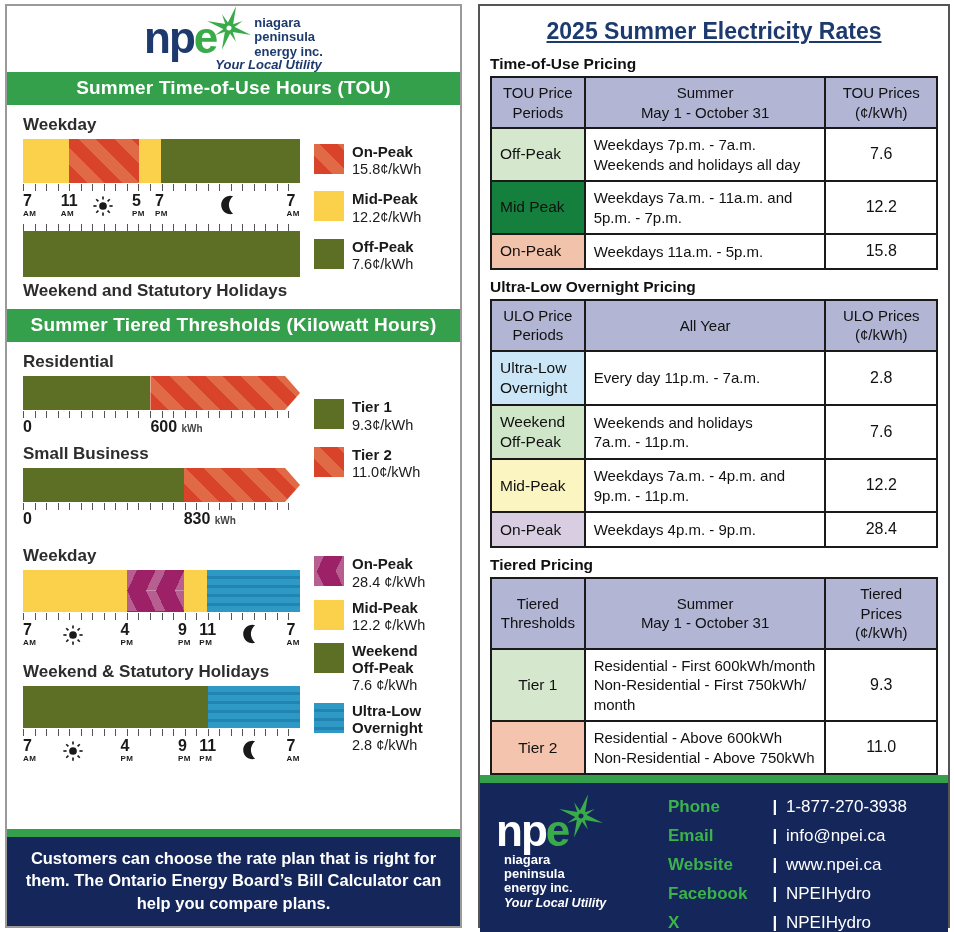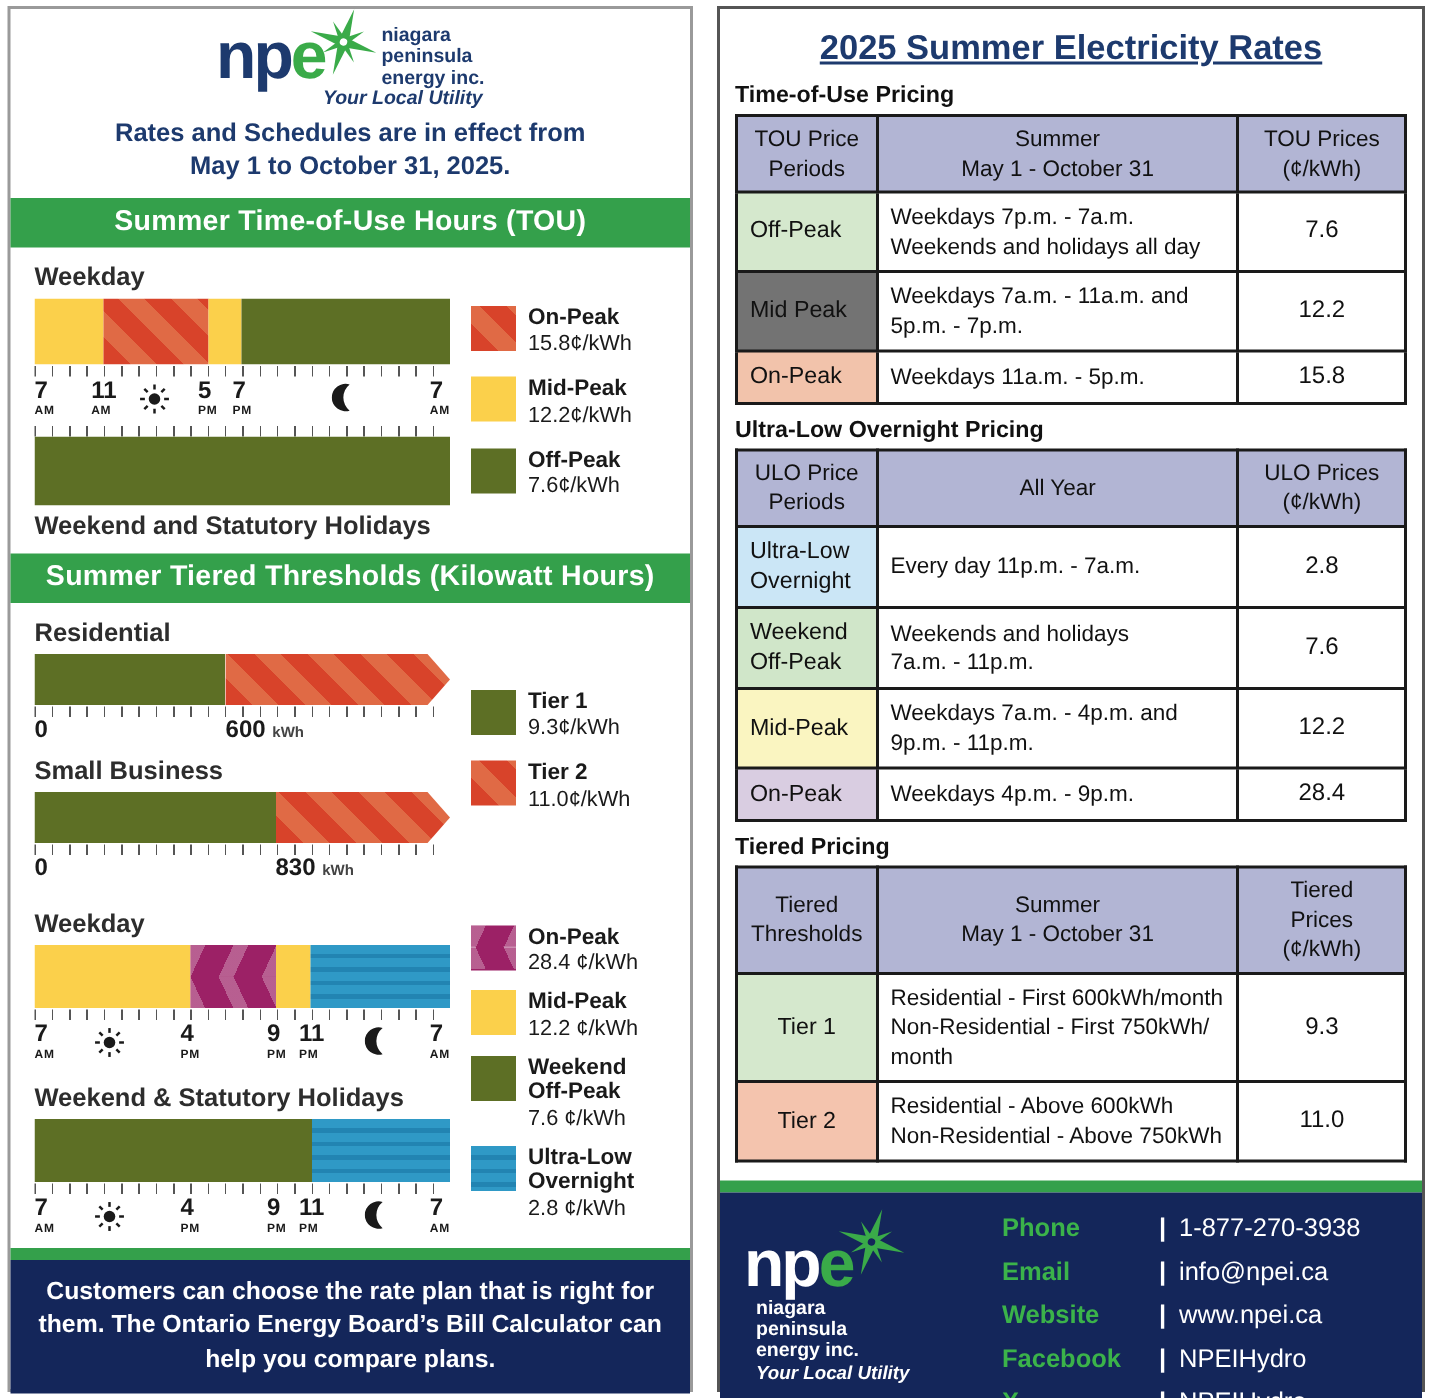--- a/index.html
+++ b/index.html
@@ -57,21 +57,21 @@
   .legend-price { font-size:14.5px; color:#1a1a1a; margin-top:1px; }
 
   
   .green-strip { height:8px; background:#34a04b; }
   .navy-footer { background:#14265a; color:#fff; flex:1; }
   #left-footer { margin-top:auto; display:flex; flex-direction:column; }
   #left-footer .navy-footer { padding:10px 16px 12px; text-align:center; }
   #left-footer .note { font-weight:bold; font-size:16.5px; line-height:1.35; }
 
   
-  .rp-content { padding:8px 10px 12px; }
+  .rp-content { padding:8px 10px 0; }
   .rp-title { color:#1d3a6e; font-weight:bold; font-size:23px; text-align:center; text-decoration:underline; margin:4px 0 10px; }
   .tbl-heading { font-weight:bold; font-size:15.5px; color:#111; margin:8px 0 3px; }
   table.rate { width:100%; border-collapse:collapse; }
   table.rate th, table.rate td { border:2px solid #1a1a1a; font-size:15px; color:#111; }
   table.rate th { background:#b2b5d4; font-weight:normal; text-align:center; padding:5px 4px; line-height:1.3; }
   table.rate td { padding:6px 8px; vertical-align:middle; line-height:1.3; }
   table.rate td.period { font-size:15.5px; }
   table.rate td.desc { text-align:left; }
   table.rate td.price { text-align:center; font-size:16px; }
   .p-left td.period { text-align:left; }
@@ -110,21 +110,20 @@
             <polygon points="40,24 26.2,21.8 24,24 26.2,26.2"></polygon>
           </g>
           <circle cx="24" cy="24" r="2.6" fill="#fff"></circle>
         </g>
       </svg>
       <div class="npe-name">niagara<br>peninsula<br>energy inc.</div>
     </div>
     <div class="npe-tag">Your Local Utility</div>
   </div>
 
-  <div class="intro">Rates and Schedules are in effect from<br>May 1 to October 31, 2025.</div>
 
   <div class="banner">Summer Time-of-Use Hours (TOU)</div>
   <div class="section chart-flex">
     <div class="chart-left">
       <div class="row-label">Weekday</div>
       <div class="bar bar-tall">
           <div class="seg yellow" style="width: 16.7%;"></div>
           <div class="seg red-hatch" style="width: 25%;"></div>
           <div class="seg yellow" style="width: 8.3%;"></div>
           <div class="seg olive" style="width: 50%;"></div>
@@ -393,21 +392,21 @@
             <th>TOU Prices<br>(¢/kWh)</th>
           </tr>
         </thead>
         <tbody>
           <tr>
             <td class="period" style="background: rgb(213, 232, 205);">Off-Peak</td>
             <td class="desc">Weekdays 7p.m. - 7a.m.<br>Weekends and holidays all day</td>
             <td class="price">7.6</td>
           </tr>
           <tr>
-            <td class="period" style="background: #737373;">Mid Peak</td>
+            <td class="period" style="background: #15803d;">Mid Peak</td>
             <td class="desc">Weekdays 7a.m. - 11a.m. and<br>5p.m. - 7p.m.</td>
             <td class="price">12.2</td>
           </tr>
           <tr>
             <td class="period" style="background: rgb(242, 195, 171);">On-Peak</td>
             <td class="desc">Weekdays 11a.m. - 5p.m.</td>
             <td class="price">15.8</td>
           </tr>
         </tbody>
       </table>

